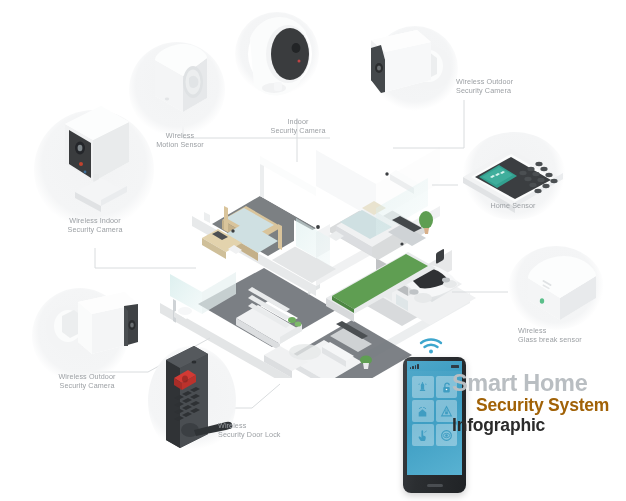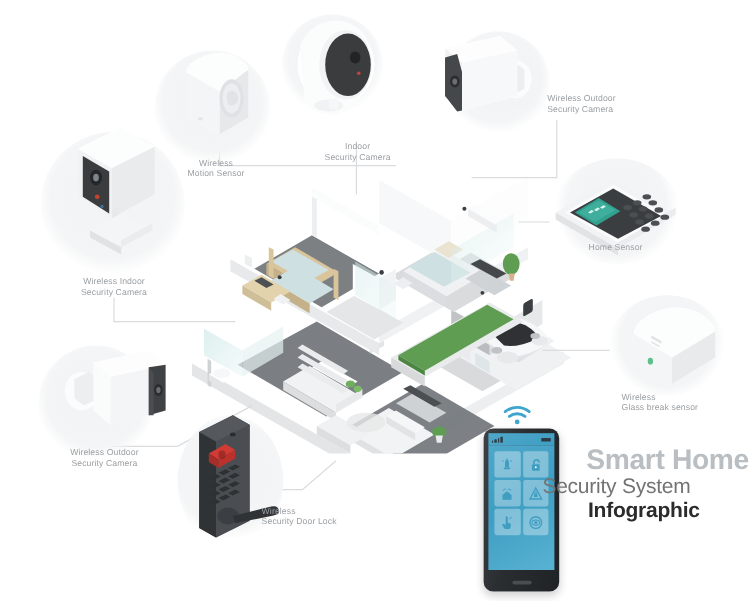--- a/index.html
+++ b/index.html
@@ -12,23 +12,23 @@
   .abs{position:absolute;}
   .halo{position:absolute;border-radius:50%;
         background:radial-gradient(circle at 50% 45%,#f2f3f4 0%,#f4f5f6 58%,rgba(244,245,246,0) 72%);}
   .label{position:absolute;color:#9b9fa3;font-size:7.2px;line-height:9.3px;
          letter-spacing:.1px;white-space:pre-line;}
   .label.c{text-align:center;}
   .label.l{text-align:left;}
 
   
   #title{position:absolute;left:452px;top:371px;width:172px;}
-  #title .t1{font-size:23.5px;line-height:25px;color:#b9bec2;font-weight:bold;letter-spacing:-.3px;text-align:right;}
-  #title .t2{font-size:17.5px;line-height:19.5px;color:#737373;font-weight:normal;letter-spacing:-.2px;}
-  #title .t3{font-size:17.5px;line-height:19.5px;color:#2b2b2b;font-weight:bold;letter-spacing:-.2px;margin-left:38px;}
+  #title .t1{font-size:23.5px;line-height:25px;color:#b9bec2;font-weight:bold;letter-spacing:-.3px;}
+  #title .t2{font-size:17.5px;line-height:19.5px;color:#a16207;font-weight:bold;letter-spacing:-.2px;margin-left:24px;}
+  #title .t3{font-size:17.5px;line-height:19.5px;color:#2b2b2b;font-weight:bold;letter-spacing:-.2px;}
 
   
   #phone{position:absolute;left:403px;top:357px;width:63px;height:136px;
          background:linear-gradient(100deg,#3d4145 0%,#2b2e31 40%,#202326 100%);
          border-radius:8px;box-shadow:0 3px 7px rgba(0,0,0,.18);}
   #phone .screen{position:absolute;left:4px;top:14px;width:55px;height:104px;
         background:linear-gradient(150deg,#4fa7c9 0%,#3e9ec3 45%,#59b2d2 100%);}
   #phone .notchbar{position:absolute;left:4px;top:4px;width:55px;height:10px;
         background:linear-gradient(150deg,#4fa7c9,#3e9ec3);}
   #phone .bars{position:absolute;left:7px;top:7px;display:flex;align-items:flex-end;gap:1px;height:5px;}
@@ -285,21 +285,21 @@
     <polygon points="24,42 46,55 46,90 24,76" fill="#3a3c3e"></polygon>
     <ellipse cx="35" cy="60" rx="5" ry="6.5" fill="#24262a"></ellipse>
     <ellipse cx="35" cy="60" rx="2.4" ry="3.2" fill="#7d8589"></ellipse>
     <circle cx="36" cy="76" r="2" fill="#c2432f"></circle>
     <circle cx="40" cy="84" r="1.4" fill="#3e6f9a"></circle>
     <rect x="49" y="86" width="5" height="16" fill="#e7e9ea"></rect>
     <polygon points="30,104 56,118 82,104 56,90" fill="#f4f5f6"></polygon>
     <polygon points="30,104 30,110 56,124 56,118" fill="#e0e2e4"></polygon>
     <polygon points="56,118 82,104 82,98 56,112" fill="#eaecee"></polygon>
   </svg>
-  <div class="label c" style="left:35px;top:230px;width:120px;">Wireless Indoor
+  <div class="label c" style="left:35px;top:216px;width:120px;">Wireless Indoor
 Security Camera</div>
 
   <div class="halo" style="left:32px;top:288px;width:96px;height:96px;"></div>
   <svg class="dev" style="left:36px;top:280px;" width="112" height="92" viewBox="0 0 112 92">
     <ellipse cx="30" cy="48" rx="20" ry="22" fill="#f3f4f5"></ellipse>
     <ellipse cx="32" cy="46" rx="14" ry="16" fill="#fbfcfc"></ellipse>
     <polygon points="26,36 38,30 46,36 46,52 34,58 26,52" fill="#eceeef"></polygon>
     <polygon points="42,22 88,12 102,24 102,62 56,74 42,62" fill="#ffffff"></polygon>
     <polygon points="42,22 56,34 56,74 42,62" fill="#fafbfb"></polygon>
     <polygon points="56,34 102,24 102,62 56,74" fill="#f4f5f6"></polygon>

